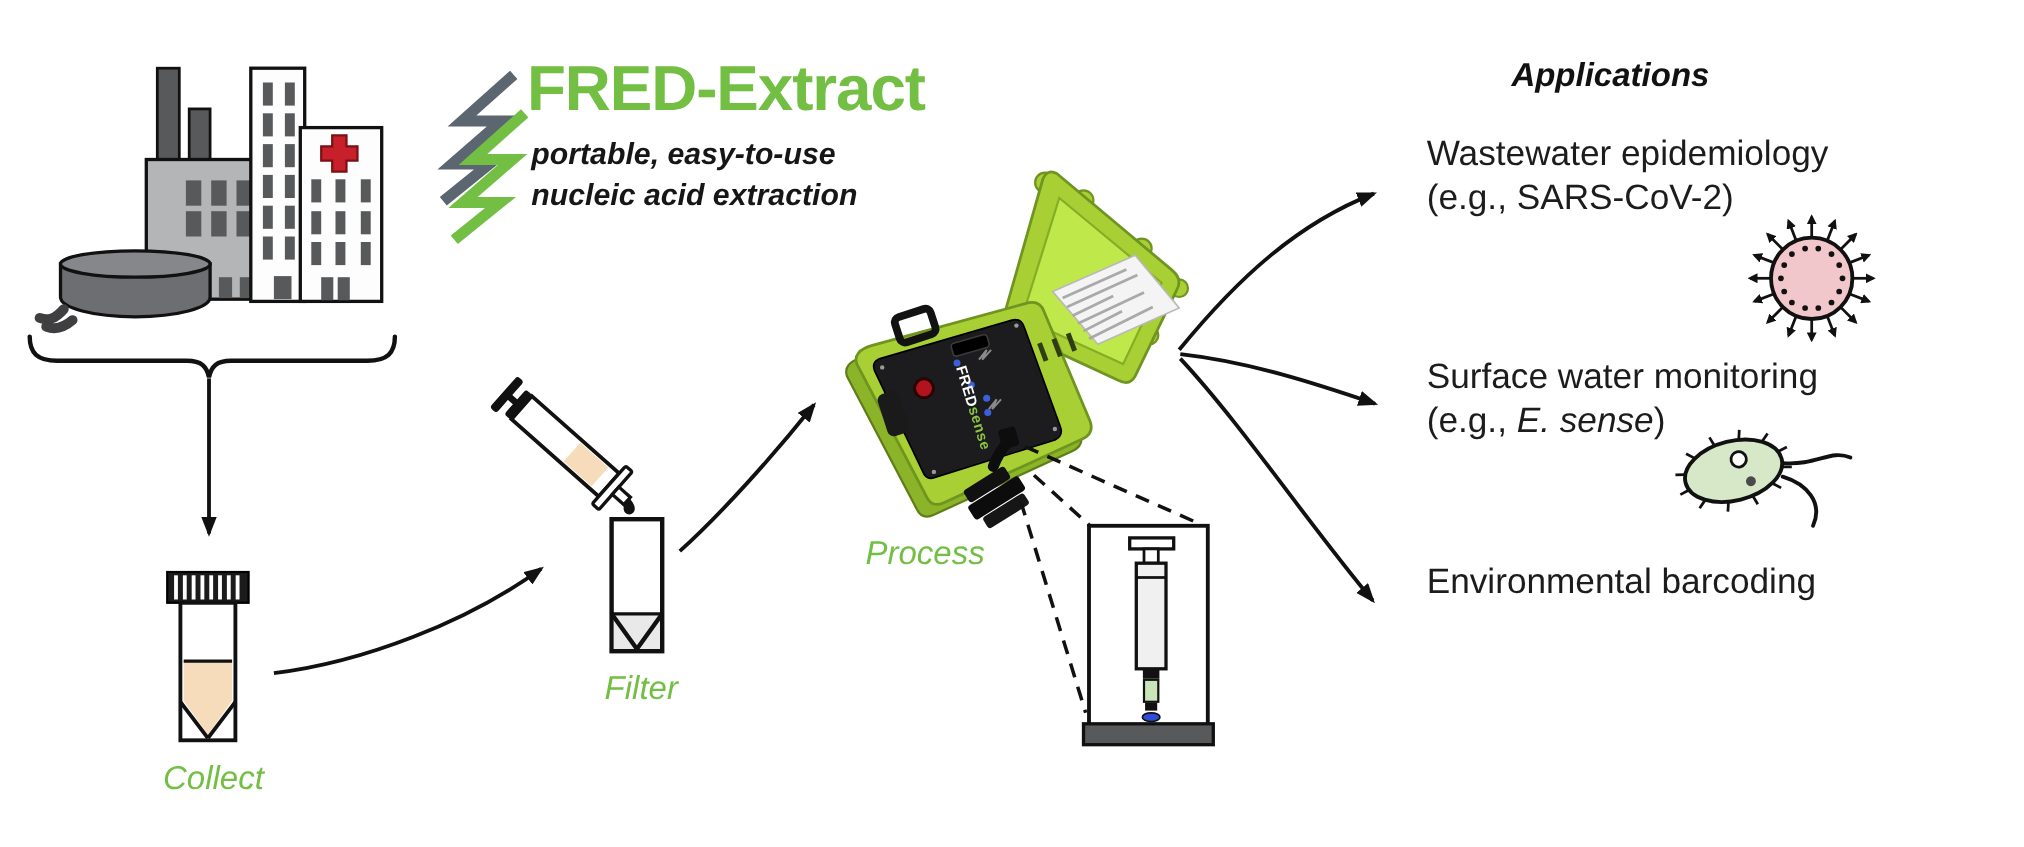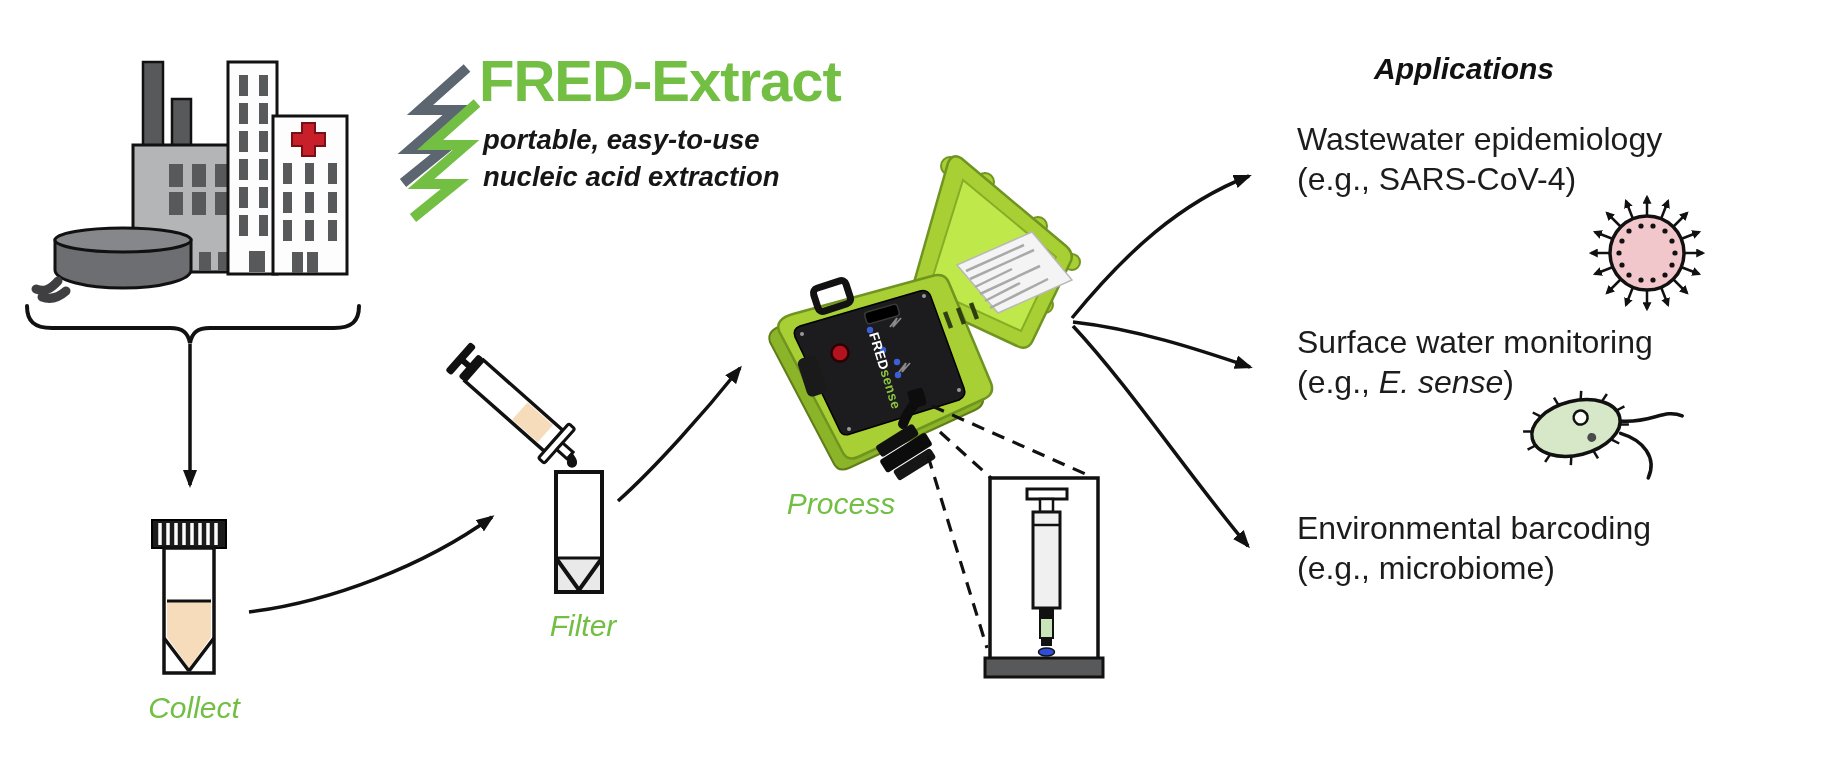--- a/index.html
+++ b/index.html
@@ -349,26 +349,25 @@
   </div>
 
   <div class="abs stage-label stage-collect">Collect</div>
   <div class="abs stage-label stage-filter">Filter</div>
   <div class="abs stage-label stage-process">Process</div>
 
   <div class="abs apps-heading">Applications</div>
 
   <div class="abs app-item app-1">
     <div>Wastewater epidemiology</div>
-    <div><span>(e.g., </span><span>SARS-CoV-4</span><span>)</span></div>
+    <div><span>(e.g., </span><span>SARS-CoV-2</span><span>)</span></div>
   </div>
 
   <div class="abs app-item app-2">
     <div>Surface water monitoring</div>
     <div><span>(e.g., </span><span class="italic">E. sense</span><span>)</span></div>
   </div>
 
   <div class="abs app-item app-3">
     <div>Environmental barcoding</div>
-    <div><span>(e.g., </span><span>microbiome</span><span>)</span></div>
   </div>
 
 </div>
 
 </body></html>

